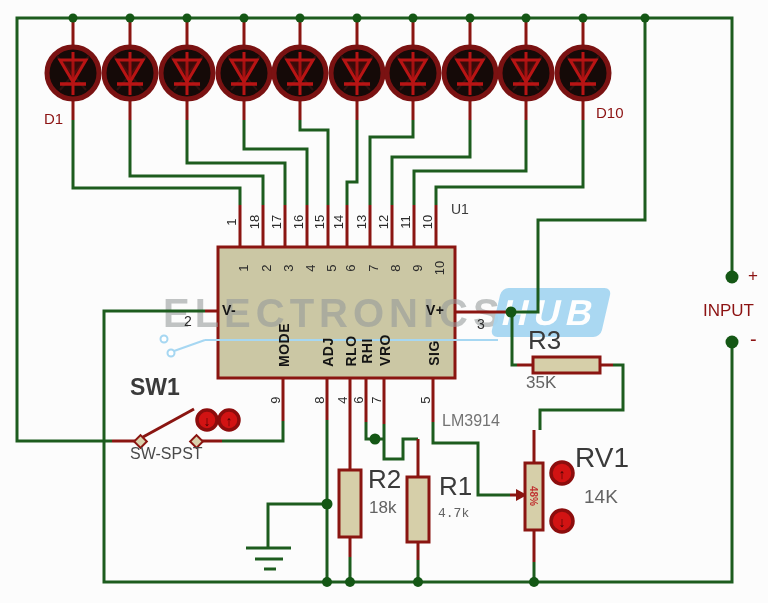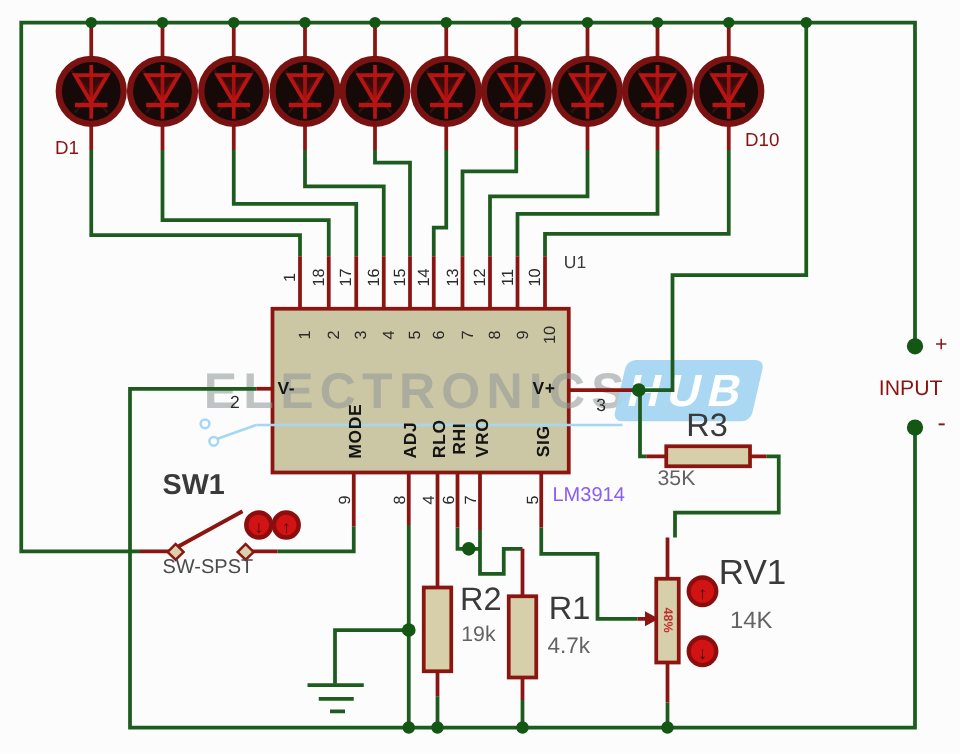--- a/index.html
+++ b/index.html
@@ -222,21 +222,21 @@
     </g>
 
     <circle cx="732" cy="277" r="6.5" fill="#145715"></circle>
     <circle cx="732" cy="342" r="6.5" fill="#145715"></circle>
   </svg>
 
   <div class="lbl maroon" style="left:44px;top:110px;font-size:15px;">D1</div>
   <div class="lbl maroon" style="left:596px;top:104px;font-size:15px;">D10</div>
 
   <div class="lbl ref" style="left:436px;top:201px;font-size:14px;margin-left:15px;">U1</div>
-  <div class="lbl" style="left:442px;top:388px;font-size:16px;color:#8b5cf6;">LM3914</div>
+  <div class="lbl" style="left:442px;top:412px;font-size:16px;color:#737373;">LM3914</div>
 
   <div class="vt pinnum" style="left:213px;top:214px;width:36px;height:16px;">1</div>
   <div class="vt pinnum" style="left:236px;top:214px;width:36px;height:16px;">18</div>
   <div class="vt pinnum" style="left:258px;top:214px;width:36px;height:16px;">17</div>
   <div class="vt pinnum" style="left:280px;top:214px;width:36px;height:16px;">16</div>
   <div class="vt pinnum" style="left:301px;top:214px;width:36px;height:16px;">15</div>
   <div class="vt pinnum" style="left:320px;top:214px;width:36px;height:16px;">14</div>
   <div class="vt pinnum" style="left:343px;top:214px;width:36px;height:16px;">13</div>
   <div class="vt pinnum" style="left:365px;top:214px;width:36px;height:16px;">12</div>
   <div class="vt pinnum" style="left:387px;top:214px;width:36px;height:16px;">11</div>
@@ -269,24 +269,24 @@
   <div class="vt pinnum" style="left:301px;top:392px;width:36px;height:16px;">8</div>
   <div class="vt pinnum" style="left:324px;top:392px;width:36px;height:16px;">4</div>
   <div class="vt pinnum" style="left:340px;top:392px;width:36px;height:16px;">6</div>
   <div class="vt pinnum" style="left:358px;top:392px;width:36px;height:16px;">7</div>
   <div class="vt pinnum" style="left:407px;top:392px;width:36px;height:16px;">5</div>
 
   <div class="lbl ref" style="left:130px;top:374px;font-size:23px;font-weight:bold;">SW1</div>
   <div class="lbl" style="left:130px;top:445px;font-size:16px;color:#4a4a4a;">SW-SPST</div>
 
   <div class="lbl ref" style="left:368px;top:464px;font-size:26px;">R2</div>
-  <div class="lbl val" style="left:369px;top:498px;font-size:17px;">19k</div>
+  <div class="lbl val" style="left:369px;top:498px;font-size:17px;">18k</div>
   <div class="lbl ref" style="left:439px;top:471px;font-size:26px;">R1</div>
-  <div class="lbl val" style="left:438px;top:506px;font-size:18px;">4.7k</div>
-  <div class="lbl ref" style="left:549px;top:325px;font-size:26px;text-align:right;">R3</div>
+  <div class="lbl val" style="left:438px;top:506px;font-size:13px;font-family:Liberation Mono, monospace;">4.7k</div>
+  <div class="lbl ref" style="left:528px;top:325px;font-size:26px;text-align:right;">R3</div>
   <div class="lbl val" style="left:526px;top:373px;font-size:17px;">35K</div>
   <div class="lbl ref" style="left:575px;top:442px;font-size:28px;">RV1</div>
   <div class="lbl val" style="left:584px;top:486px;font-size:19px;">14K</div>
   <div class="vt90" style="left:519px;top:489px;width:30px;height:14px;font-size:10px;font-weight:700;color:#c03030;">48%</div>
 
   <div class="lbl maroon" style="left:748px;top:266px;font-size:17px;">+</div>
   <div class="lbl maroon" style="left:750px;top:328px;font-size:20px;">-</div>
   <div class="lbl maroon" style="left:703px;top:301px;font-size:17px;">INPUT</div>
 
 </div>

